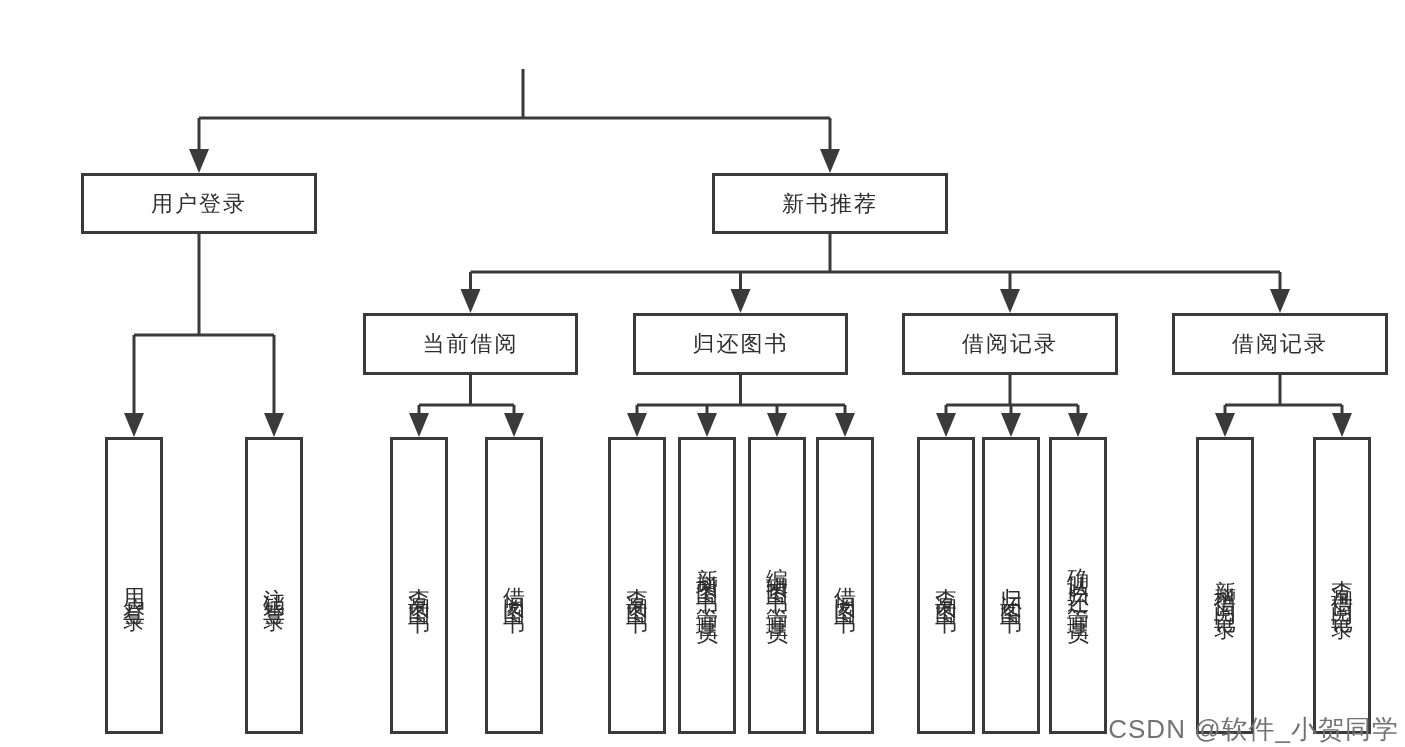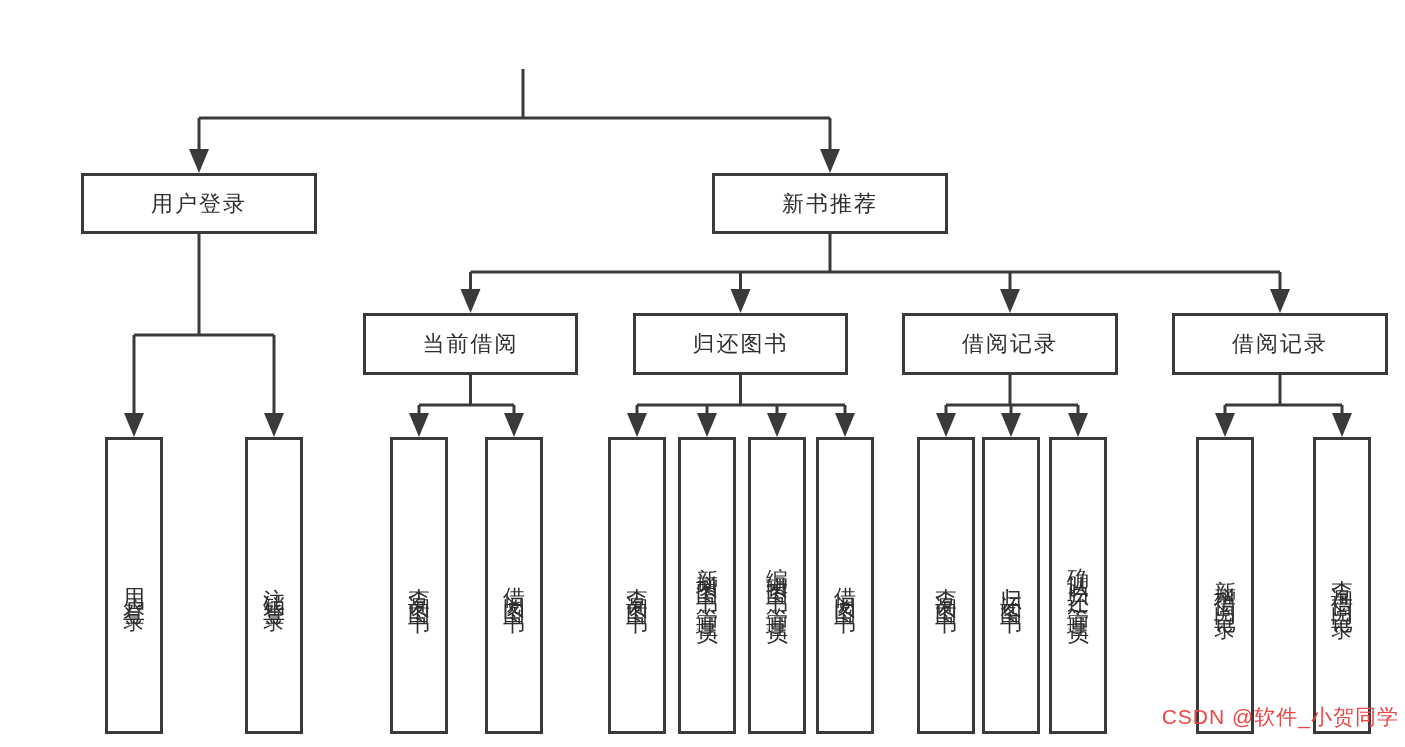--- a/index.html
+++ b/index.html
@@ -54,24 +54,24 @@
     white-space: nowrap;
     line-height: 1;
   }
   .lvl3 {
     top: 313px;
     height: 62px;
   }
   #watermark {
     position: absolute;
     right: 6px;
-    bottom: 16px;
+    bottom: 0;
     z-index: 3;
-    font-size: 21px;
-    color: #ef4444;
+    font-size: 26px;
+    color: #737373;
     letter-spacing: 1px;
     white-space: nowrap;
   }
 </style>
 </head>
 <body>
 
 <div id="stage">
 
   <svg class="wires" viewBox="0 0 1405 747" xmlns="http://www.w3.org/2000/svg">

